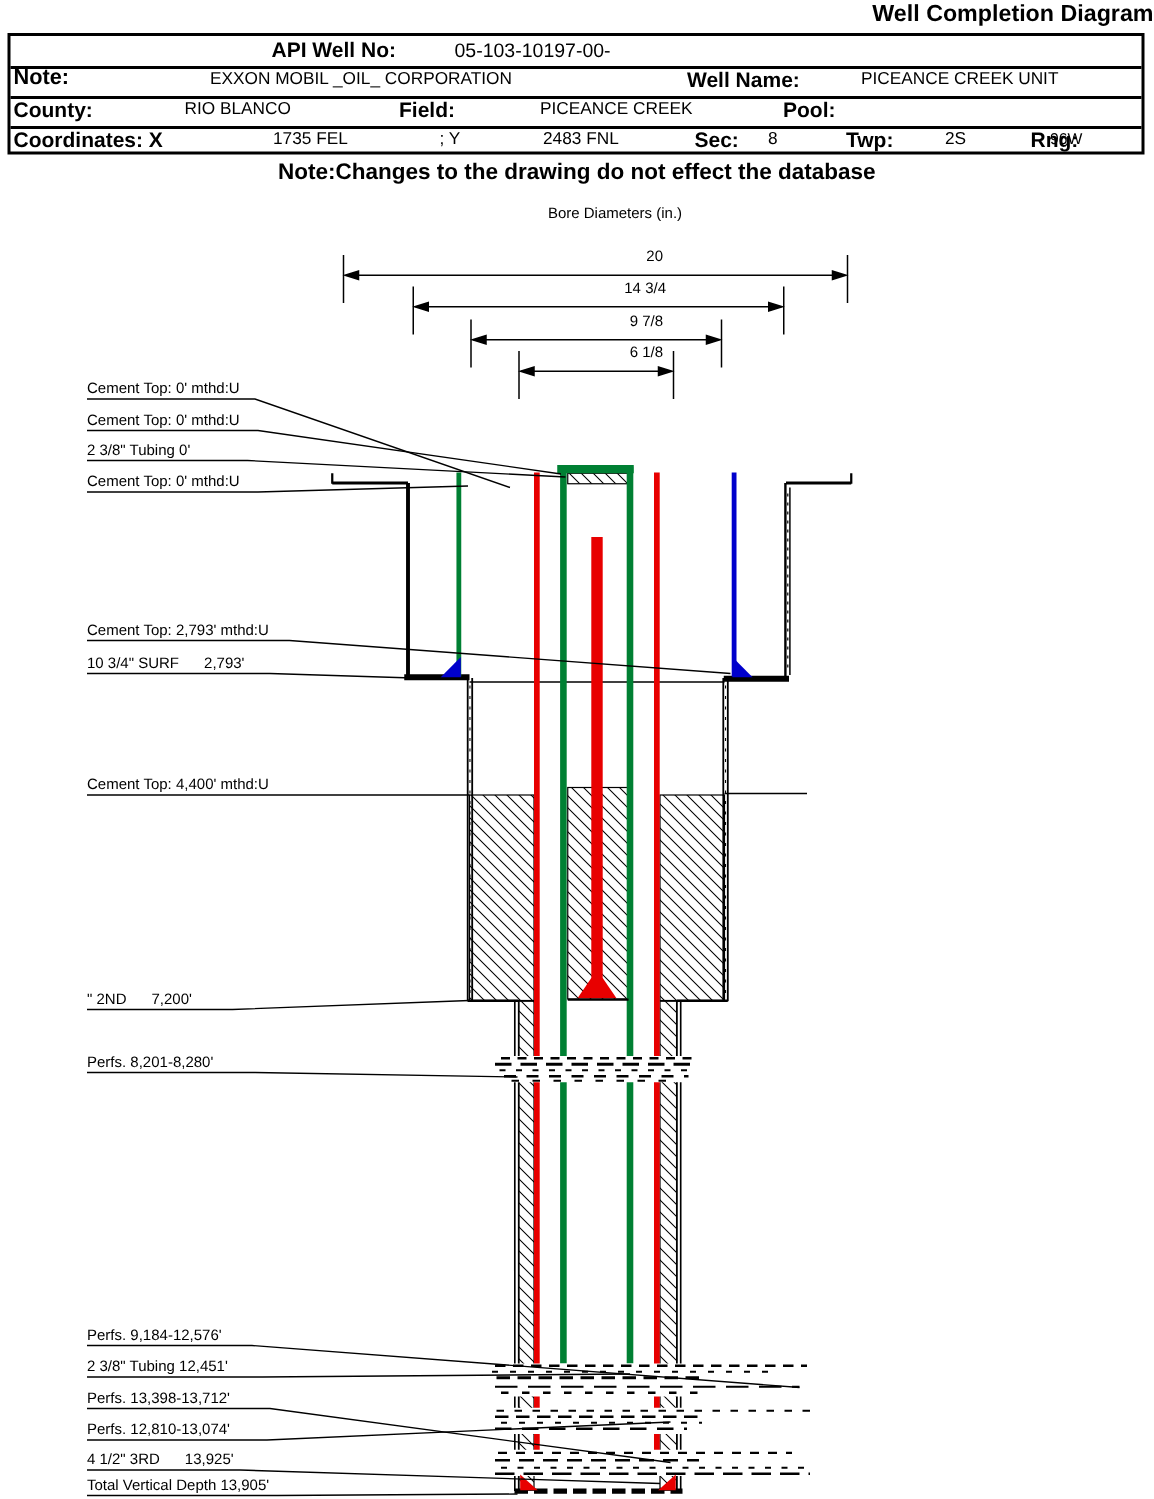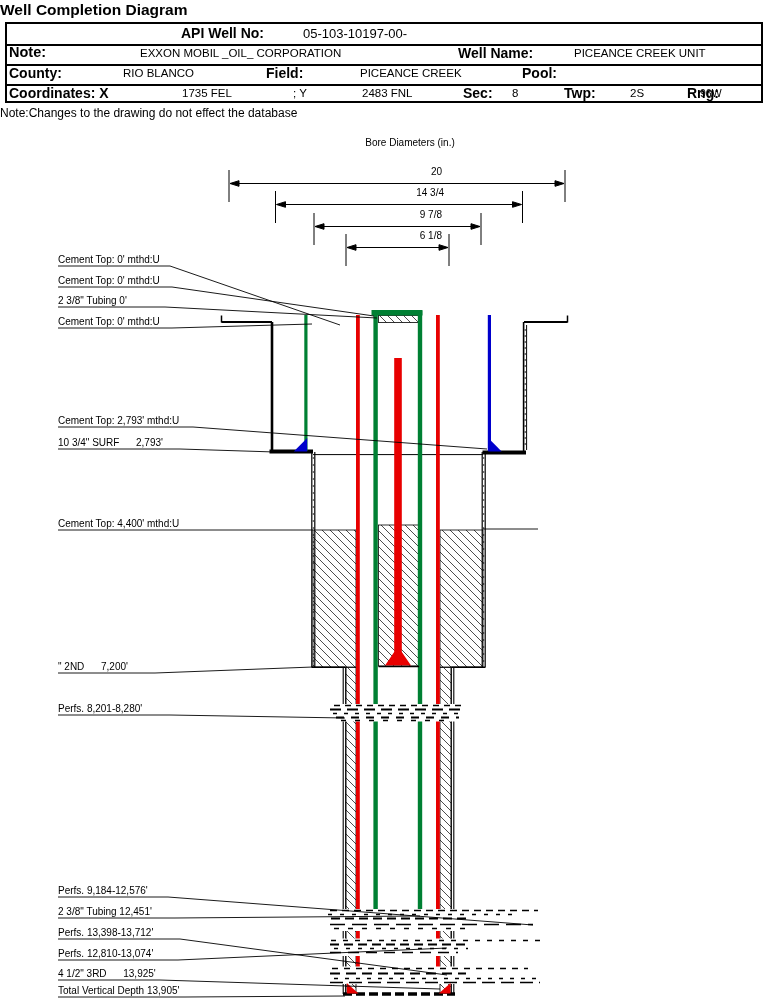--- a/index.html
+++ b/index.html
@@ -1,26 +1,26 @@
 <!DOCTYPE html>
 <html><head>
 <meta charset="utf-8">
 <style>
   html,body{margin:0;padding:0;background:#fff;}
   #page{position:relative;width:769px;height:999px;background:#fff;overflow:hidden;
         font-family:"Liberation Sans",sans-serif;color:#000;}
   #diagram-svg{position:absolute;left:0;top:0;}
   .abs{position:absolute;white-space:pre;}
-  .title{left:0;top:1px;width:769px;text-align:left;font-size:15.5px;font-weight:bold;}
+  .title{left:0;top:1px;width:769px;text-align:right;font-size:15.5px;font-weight:bold;}
   .hdr-box{position:absolute;left:5px;top:22px;width:754px;height:77px;border:2px solid #000;}
   .hdr-rule{position:absolute;left:0;width:100%;height:0;border-top:2px solid #000;}
   .lbl{font-weight:bold;font-size:14px;}
   .lblB{font-weight:bold;font-size:14.5px;}
   .val{font-size:11.5px;}
-  .note{left:0;top:106px;width:769px;font-size:12px;font-weight:normal;}
+  .note{left:0;top:106px;width:769px;text-align:center;font-size:15px;font-weight:bold;}
   .bore-title{left:300px;top:137px;width:220px;text-align:center;font-size:10px;}
   .dim{width:90px;text-align:right;font-size:10px;}
   .callout{left:58px;font-size:10px;}
 </style>
 </head>
 <body>
 
 <div id="page">
 
   <svg id="diagram-svg" width="769" height="999" viewBox="0 0 769 999">

